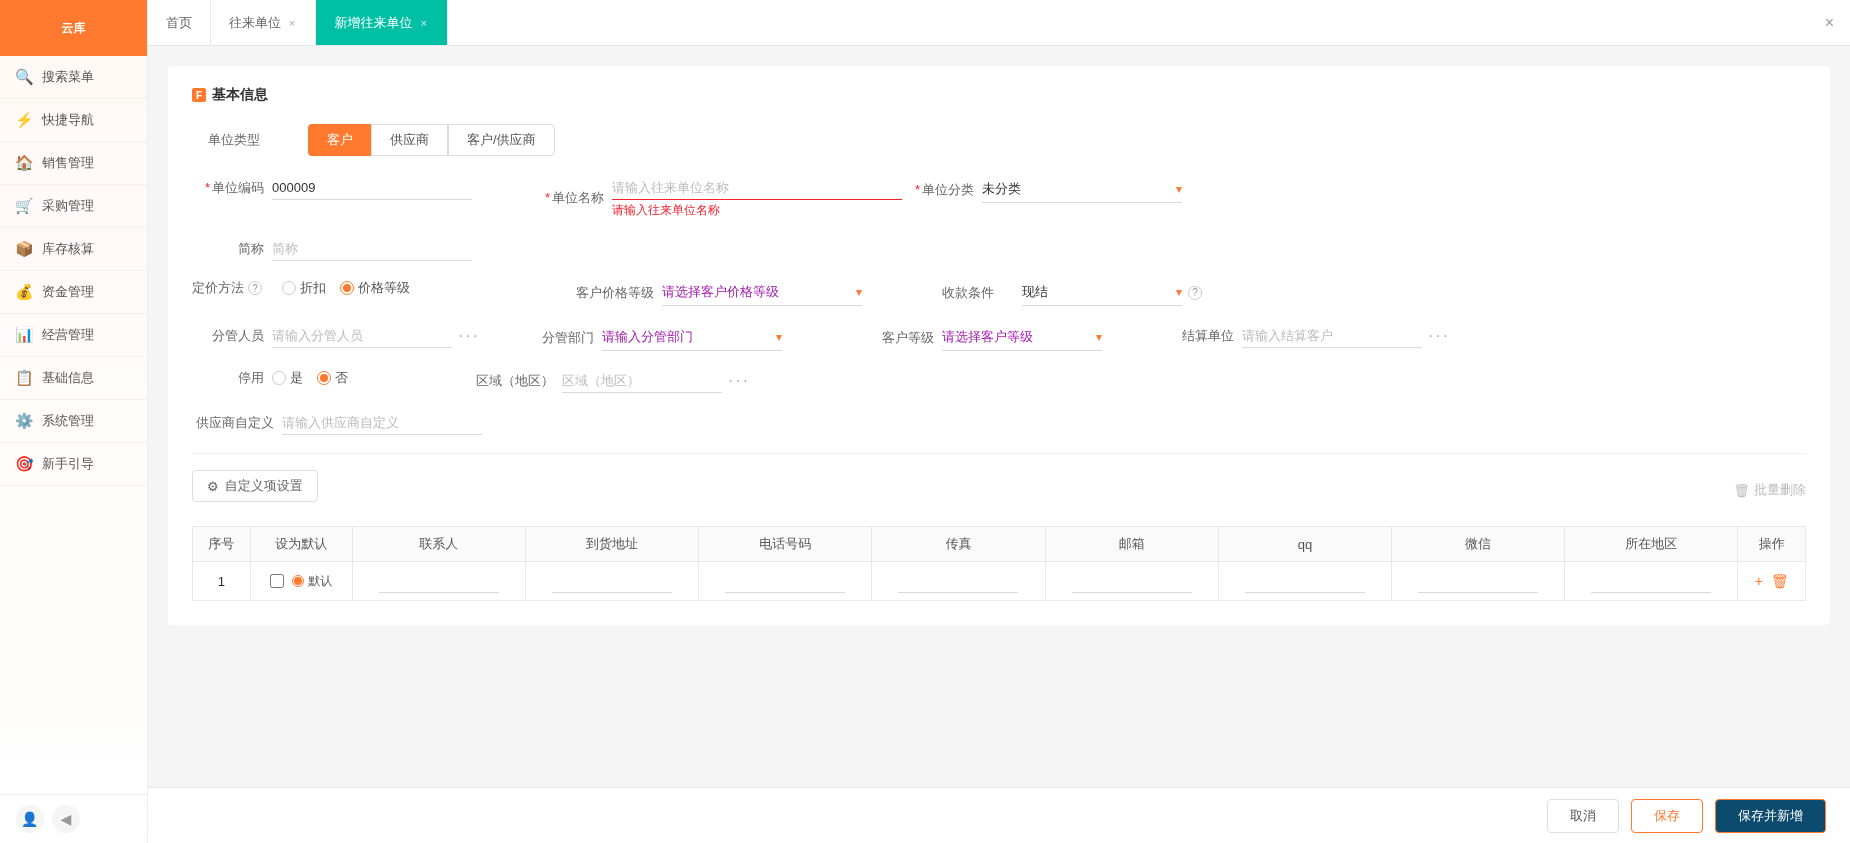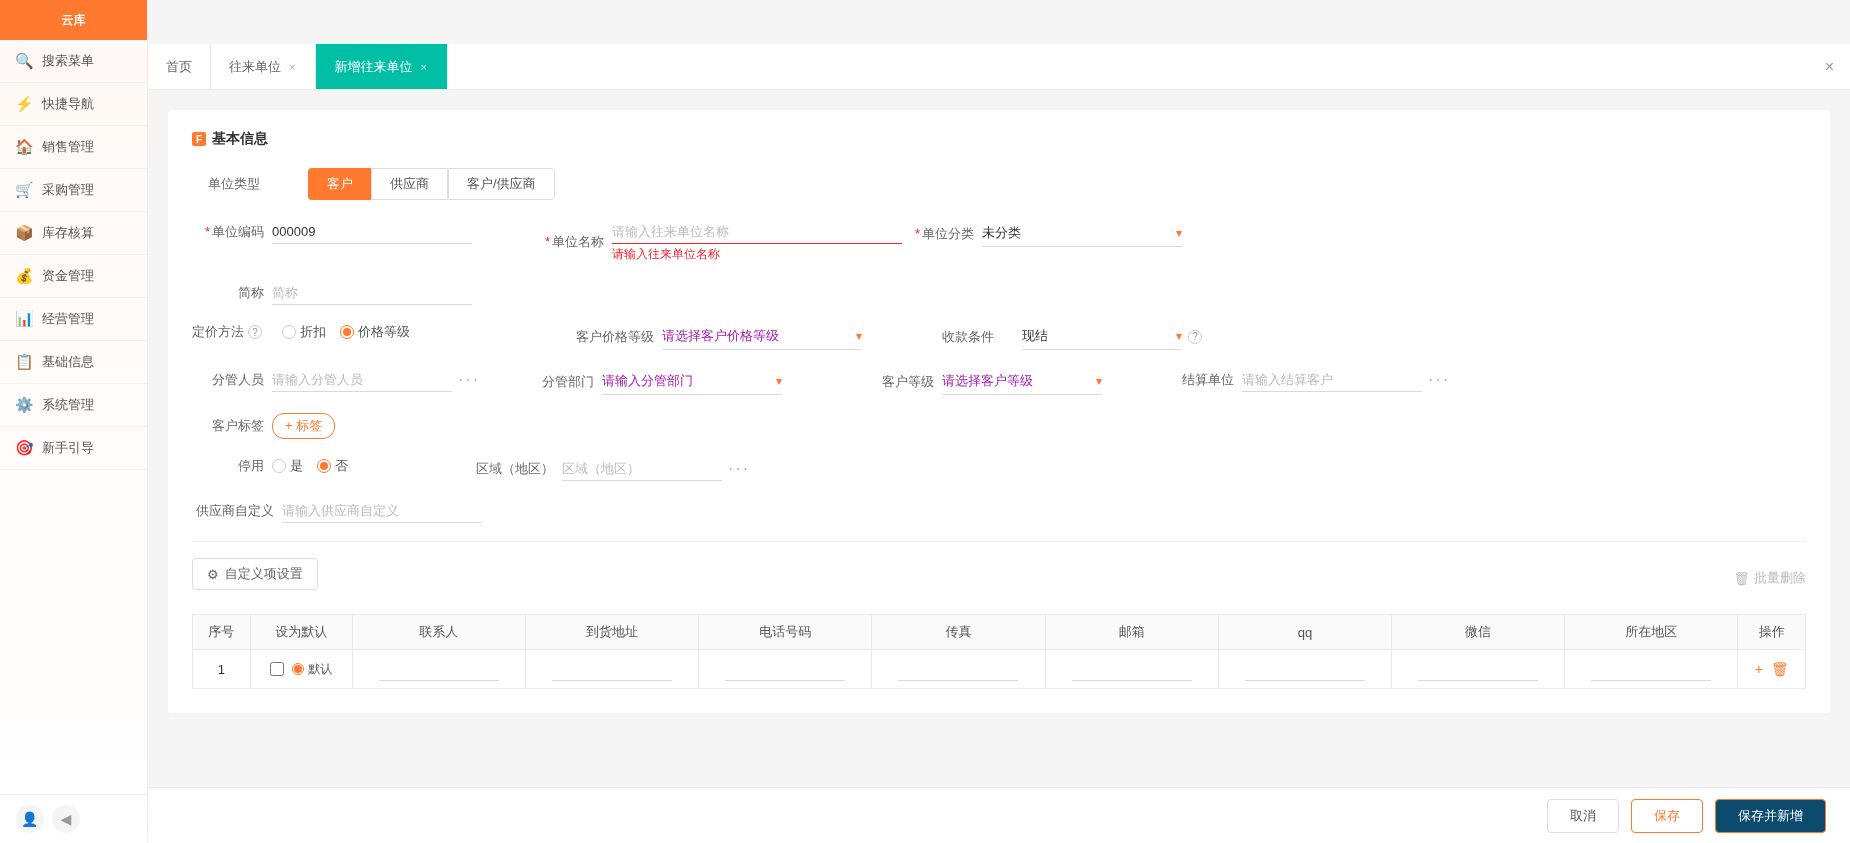--- a/index.html
+++ b/index.html
@@ -8,21 +8,21 @@
     
     .sidebar {
       width: 148px;
       background: linear-gradient(180deg, #fff8f5 0%, #fff 100%);
       border-right: 1px solid #eee;
       display: flex;
       flex-direction: column;
       flex-shrink: 0;
     }
     .sidebar-logo {
-      height: 40px;
+      height: 56px;
       background: #ff7a2f;
       display: flex;
       align-items: center;
       justify-content: center;
       color: white;
       font-size: 12px;
       font-weight: bold;
     }
     .sidebar-item {
       display: flex;
@@ -70,21 +70,20 @@
     }
 
     
     .tabbar {
       height: 46px;
       background: #fff;
       display: flex;
       align-items: stretch;
       border-bottom: 1px solid #e8e8e8;
       position: relative;
-      margin-top: 44px;
     }
     .tab {
       display: flex;
       align-items: center;
       padding: 0 18px;
       gap: 6px;
       cursor: pointer;
       font-size: 13px;
       color: #666;
       border-right: 1px solid #e8e8e8;
@@ -578,28 +577,20 @@
           </div>
         </div>
 
         <div class="form-field" style="max-width:340px;">
           <div class="field-label" style="width:70px;">结算单位</div>
           <input class="field-input" type="text" style="max-width: 180px;" placeholder="请输入结算客户">
           <span class="field-extra-btn">···</span>
         </div>
       </div>
 
-      <div class="form-row">
-        <div class="form-field" style="max-width:400px;">
-          <div class="field-label" style="width:80px;">客户标签</div>
-          <div class="tag-btn">
-            <span>+ 标签</span>
-          </div>
-        </div>
-      </div>
 
       <div class="form-row">
 
         <div class="form-field" style="max-width:280px;">
           <div class="field-label" style="width:80px;">停用</div>
           <div class="radio-group">
             <div class="radio-item">
               <div class="radio-circle"></div>
               <span>是</span>
             </div>

